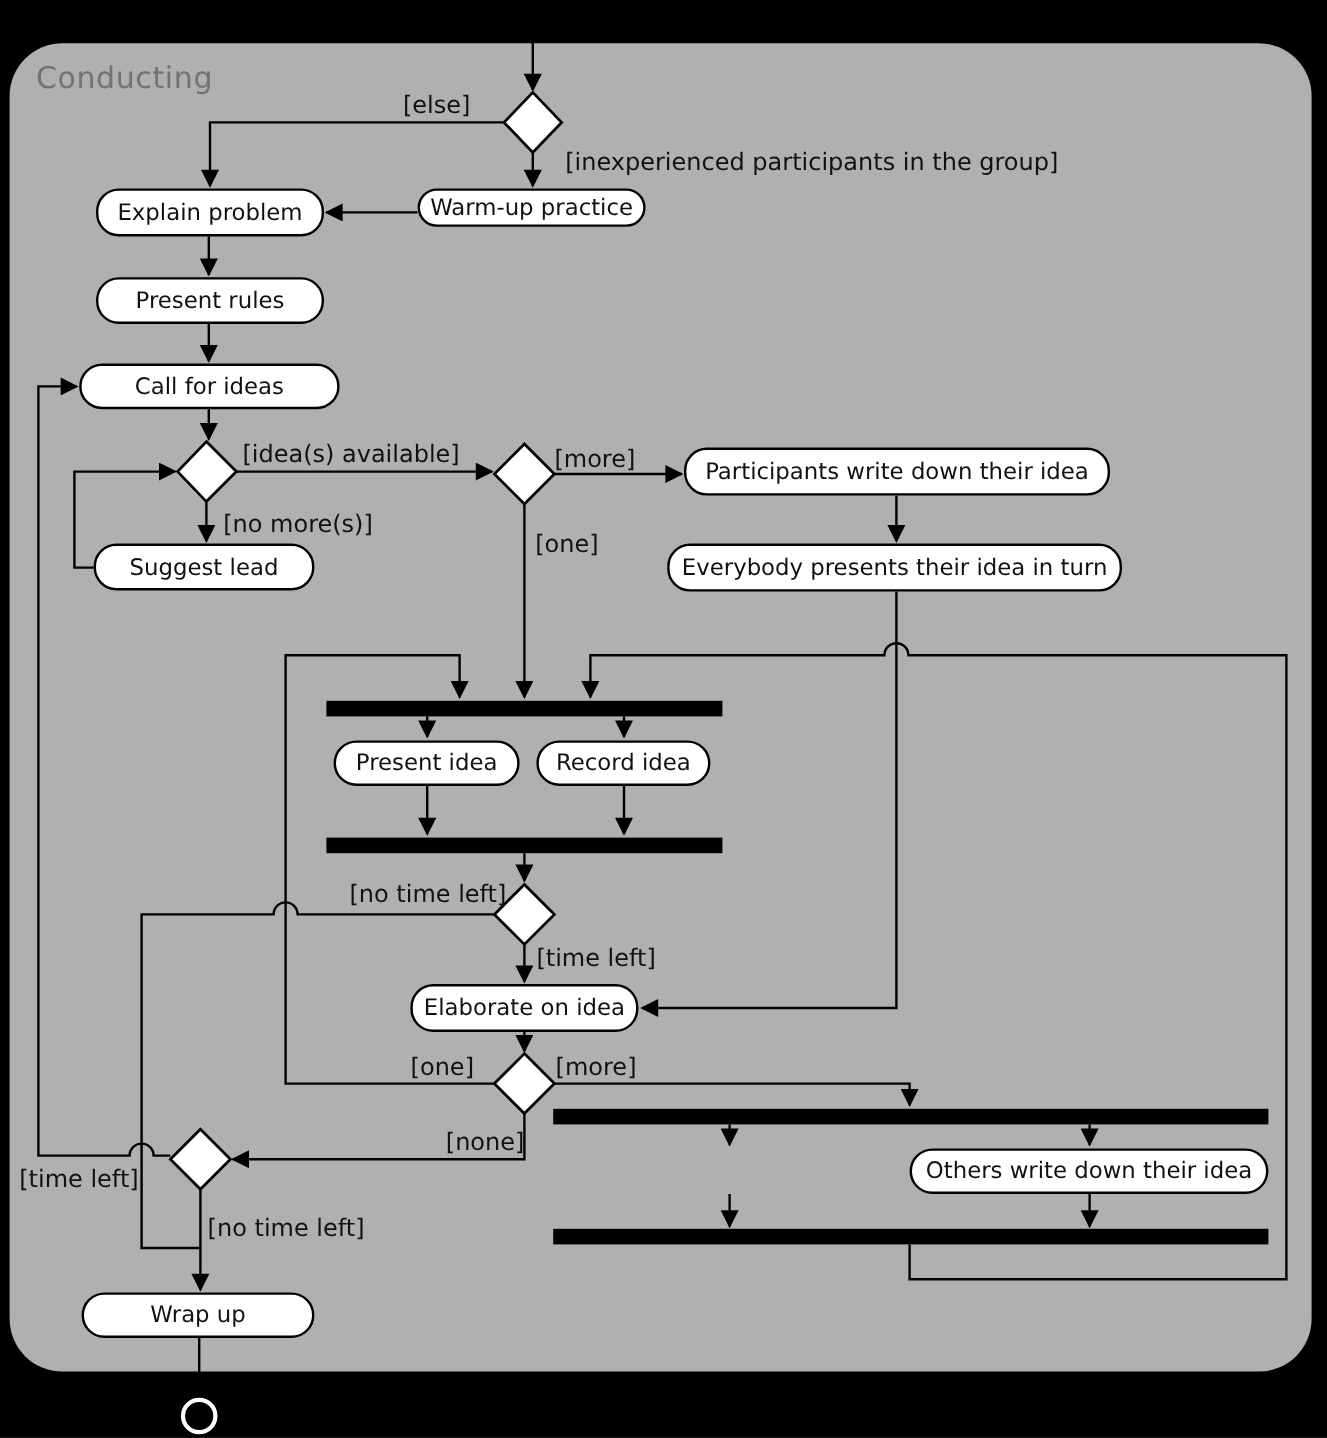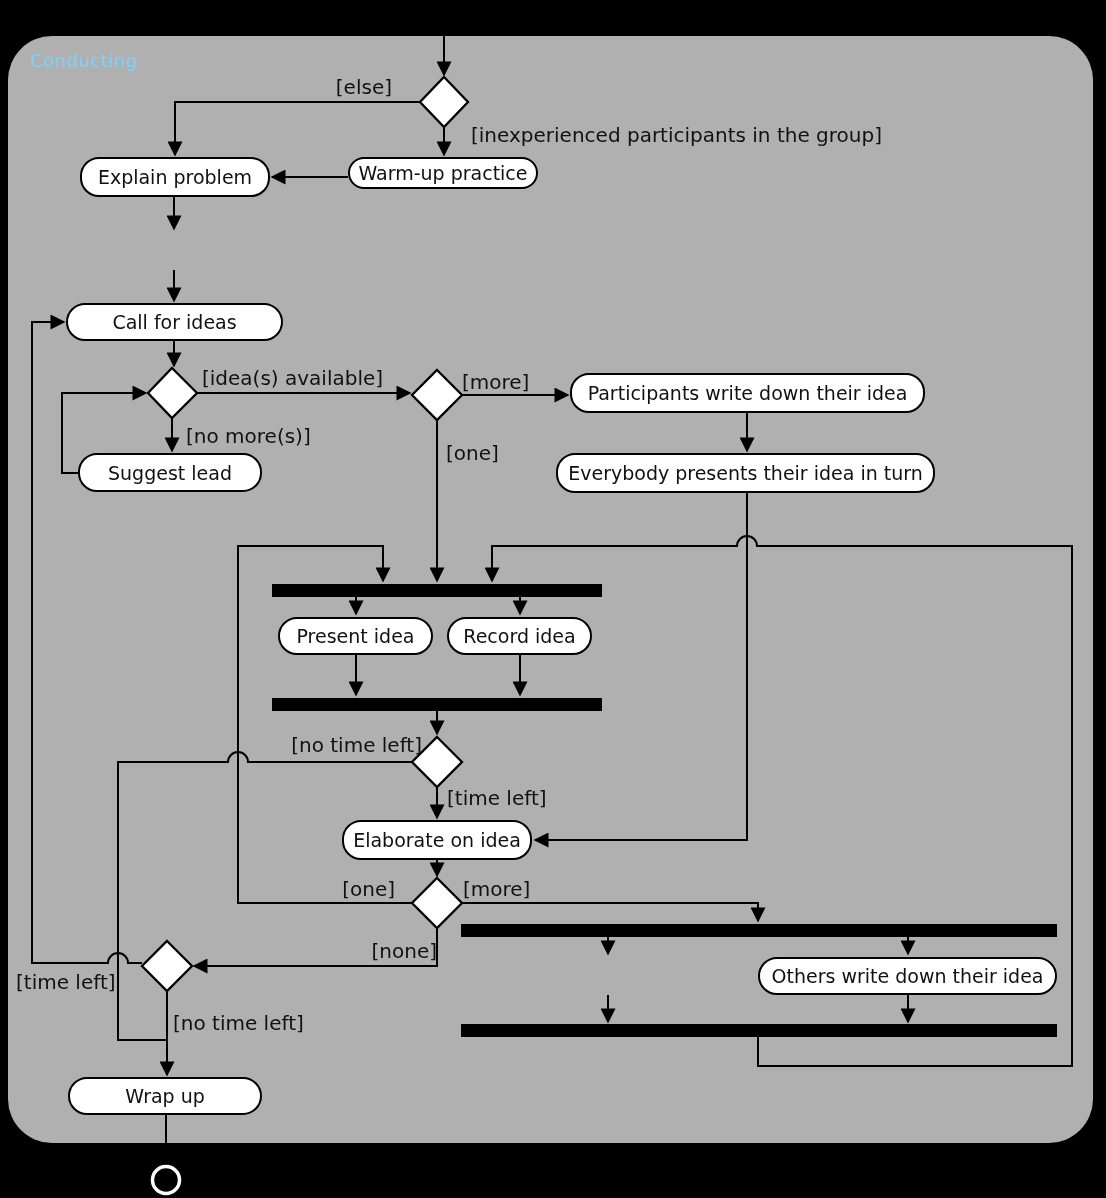--- a/index.html
+++ b/index.html
@@ -5,21 +5,21 @@
   html,body{margin:0;padding:0;background:#000;}
   .stage{
     position:relative;width:1106px;height:1198px;background:#000;overflow:hidden;
     font-family:"DejaVu Sans","Liberation Sans",sans-serif;
   }
   .panel{
     position:absolute;left:8px;top:36px;width:1085px;height:1107px;
     background:#b0b0b0;border-radius:44px;
   }
   .title{
-    position:absolute;left:30px;top:50px;font-size:18px;color:#7dd3fc;
+    position:absolute;left:30px;top:50px;font-size:25px;color:#737373;
     letter-spacing:0.5px;
     text-align:center;
   }
   svg.edges{position:absolute;left:0;top:0;}
   .node{
     position:absolute;background:#fff;border:2.3px solid #000;border-radius:19px;
     display:flex;align-items:center;justify-content:center;
     font-size:19px;color:#111;white-space:nowrap;box-sizing:border-box;
   }
   .guard{
@@ -121,20 +121,21 @@
       <rect x="272" y="698" width="330" height="13"></rect>
       <rect x="461" y="924" width="596" height="13"></rect>
       <rect x="461" y="1024" width="596" height="13"></rect>
     </g>
 
     <circle cx="166" cy="1180" r="13.5" fill="#000" stroke="#fff" stroke-width="3.5"></circle>
   </svg>
 
   <div class="node" style="left:80px;top:157px;width:190px;height:40px;">Explain problem</div>
   <div class="node" style="left:348px;top:157px;width:190px;height:32px;">Warm-up practice</div>
+  <div class="node" style="left:80px;top:231px;width:190px;height:39px;">Present rules</div>
   <div class="node" style="left:66px;top:303px;width:217px;height:38px;text-align:center;">Call for ideas</div>
   <div class="node" style="left:78px;top:453px;width:184px;height:39px;">Suggest lead</div>
   <div class="node" style="left:570px;top:373px;width:355px;height:40px;">Participants write down their idea</div>
   <div class="node" style="left:556px;top:453px;width:379px;height:40px;">Everybody presents their idea in turn</div>
   <div class="node" style="left:278px;top:617px;width:155px;height:38px;">Present idea</div>
   <div class="node" style="left:447px;top:617px;width:145px;height:38px;">Record idea</div>
   <div class="node" style="left:342px;top:820px;width:190px;height:40px;">Elaborate on idea</div>
   <div class="node" style="left:758px;top:957px;width:299px;height:38px;">Others write down their idea</div>
   <div class="node" style="left:68px;top:1077px;width:194px;height:38px;">Wrap up</div>
 

